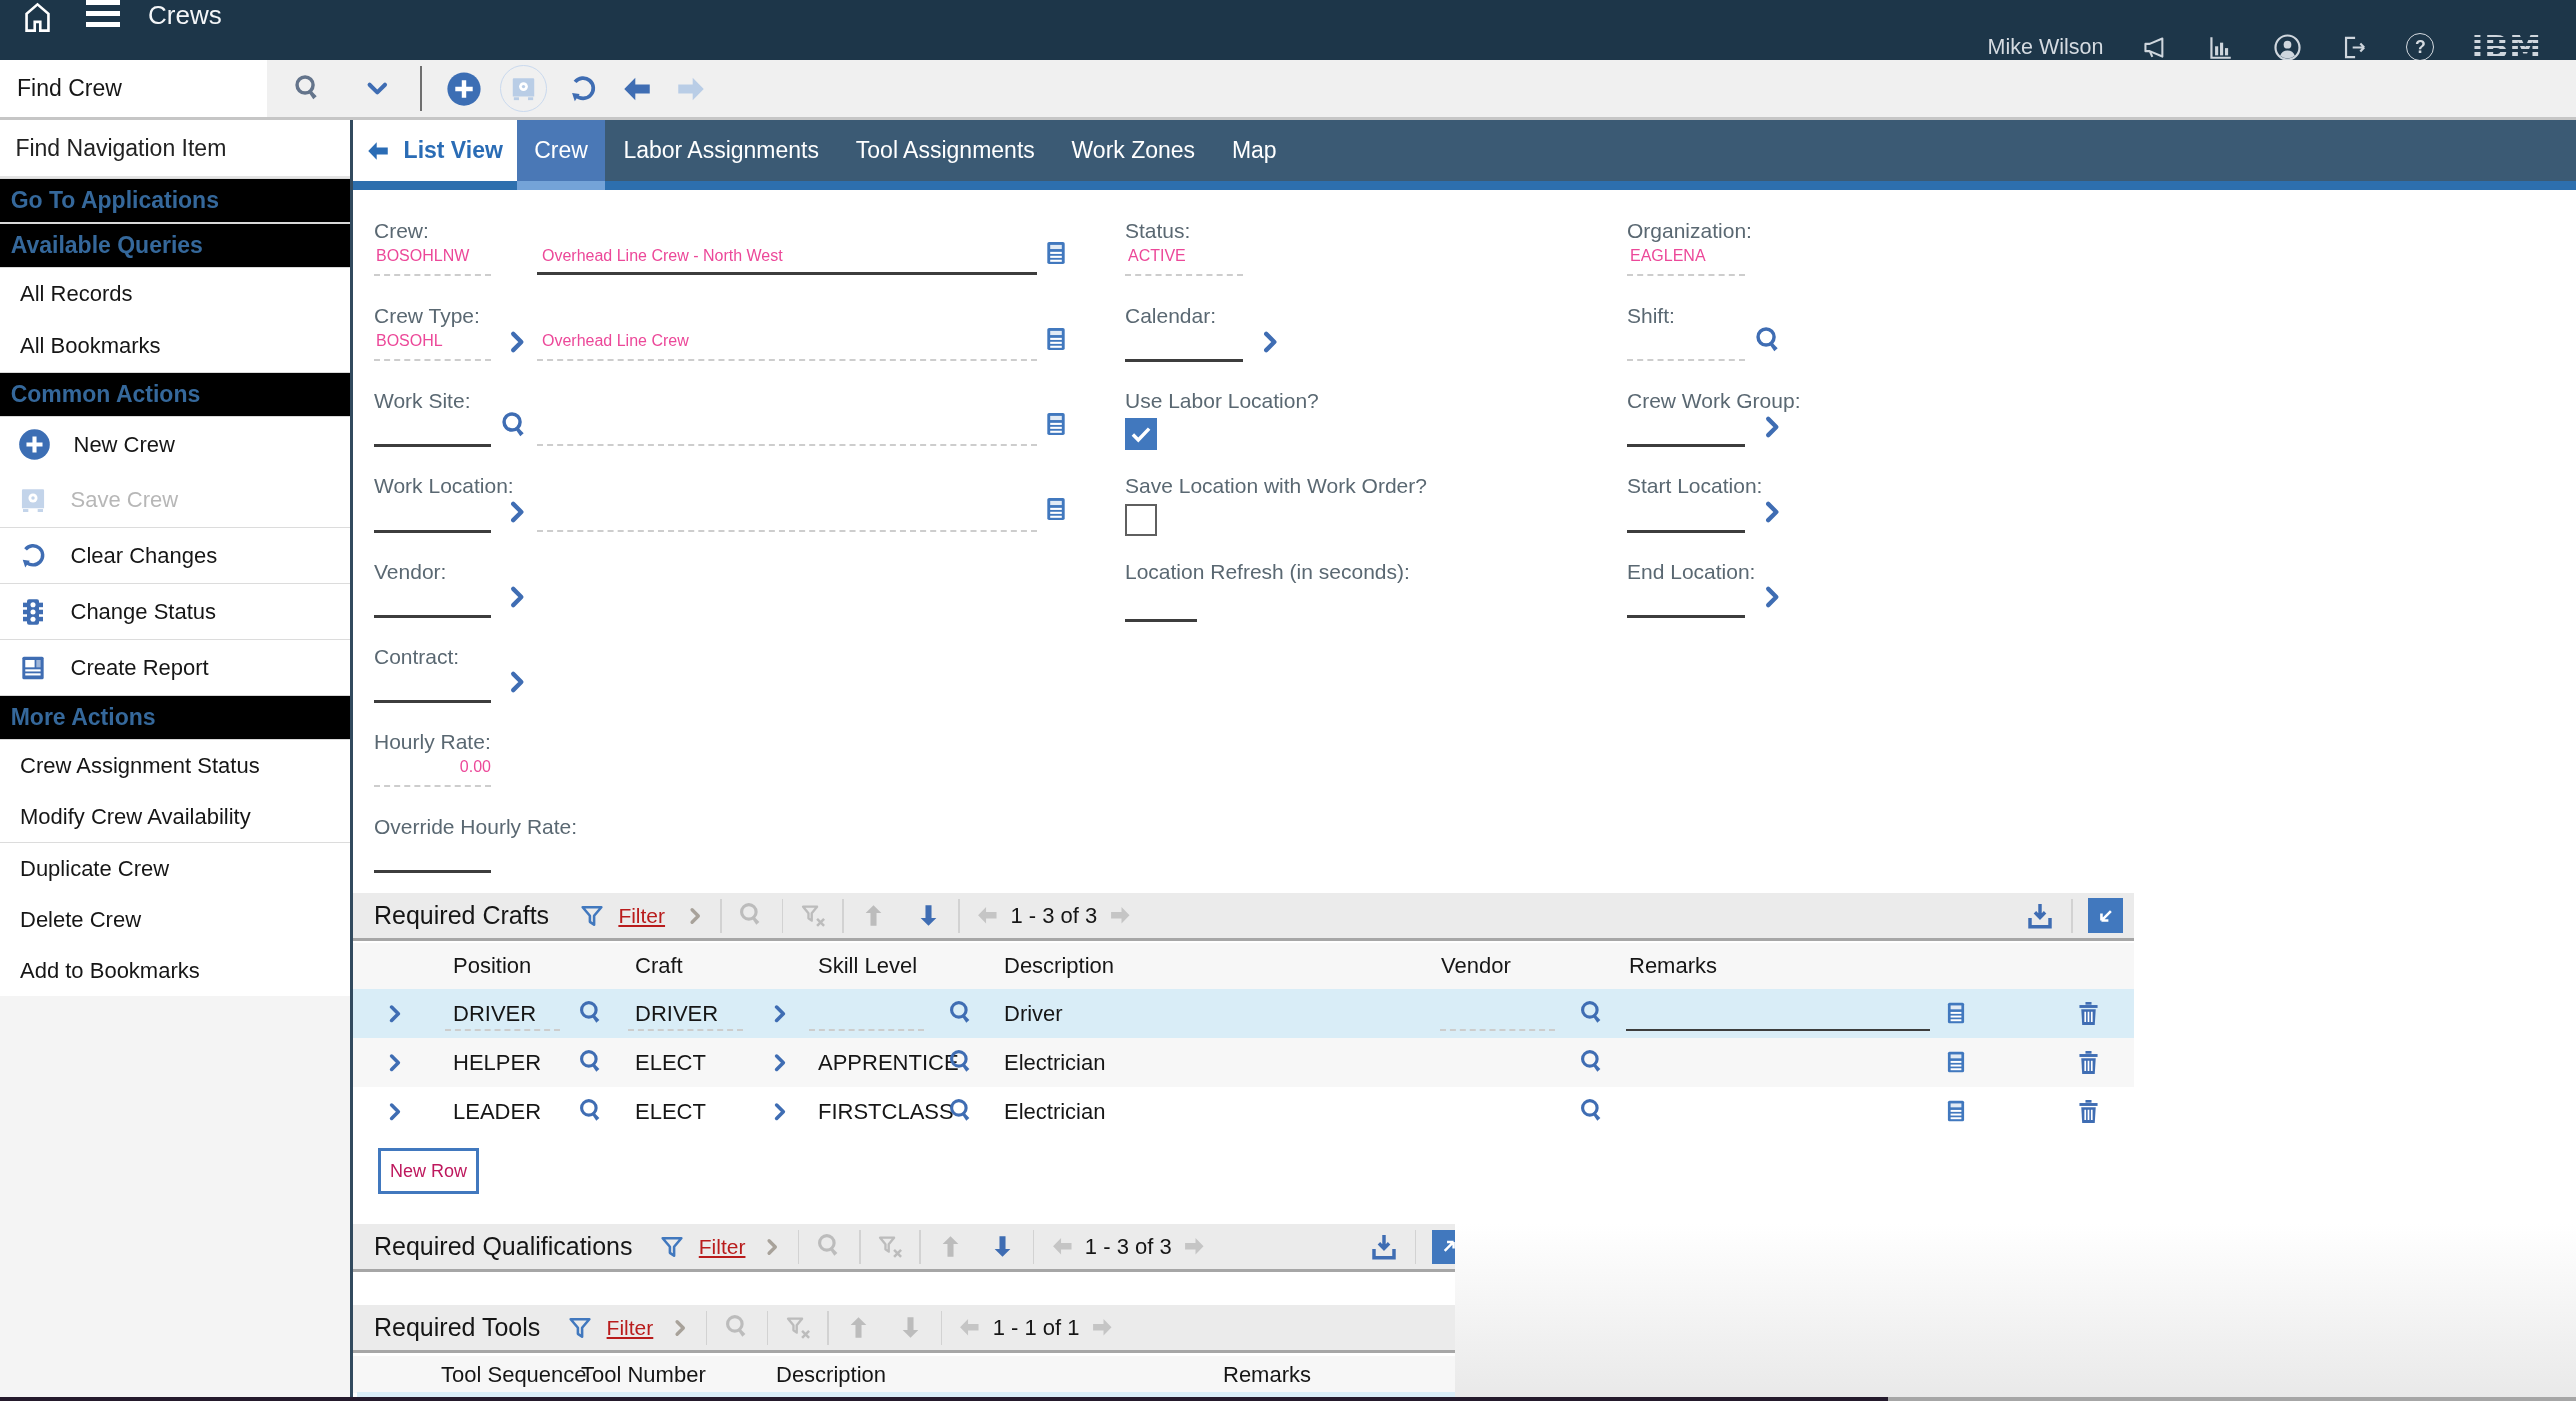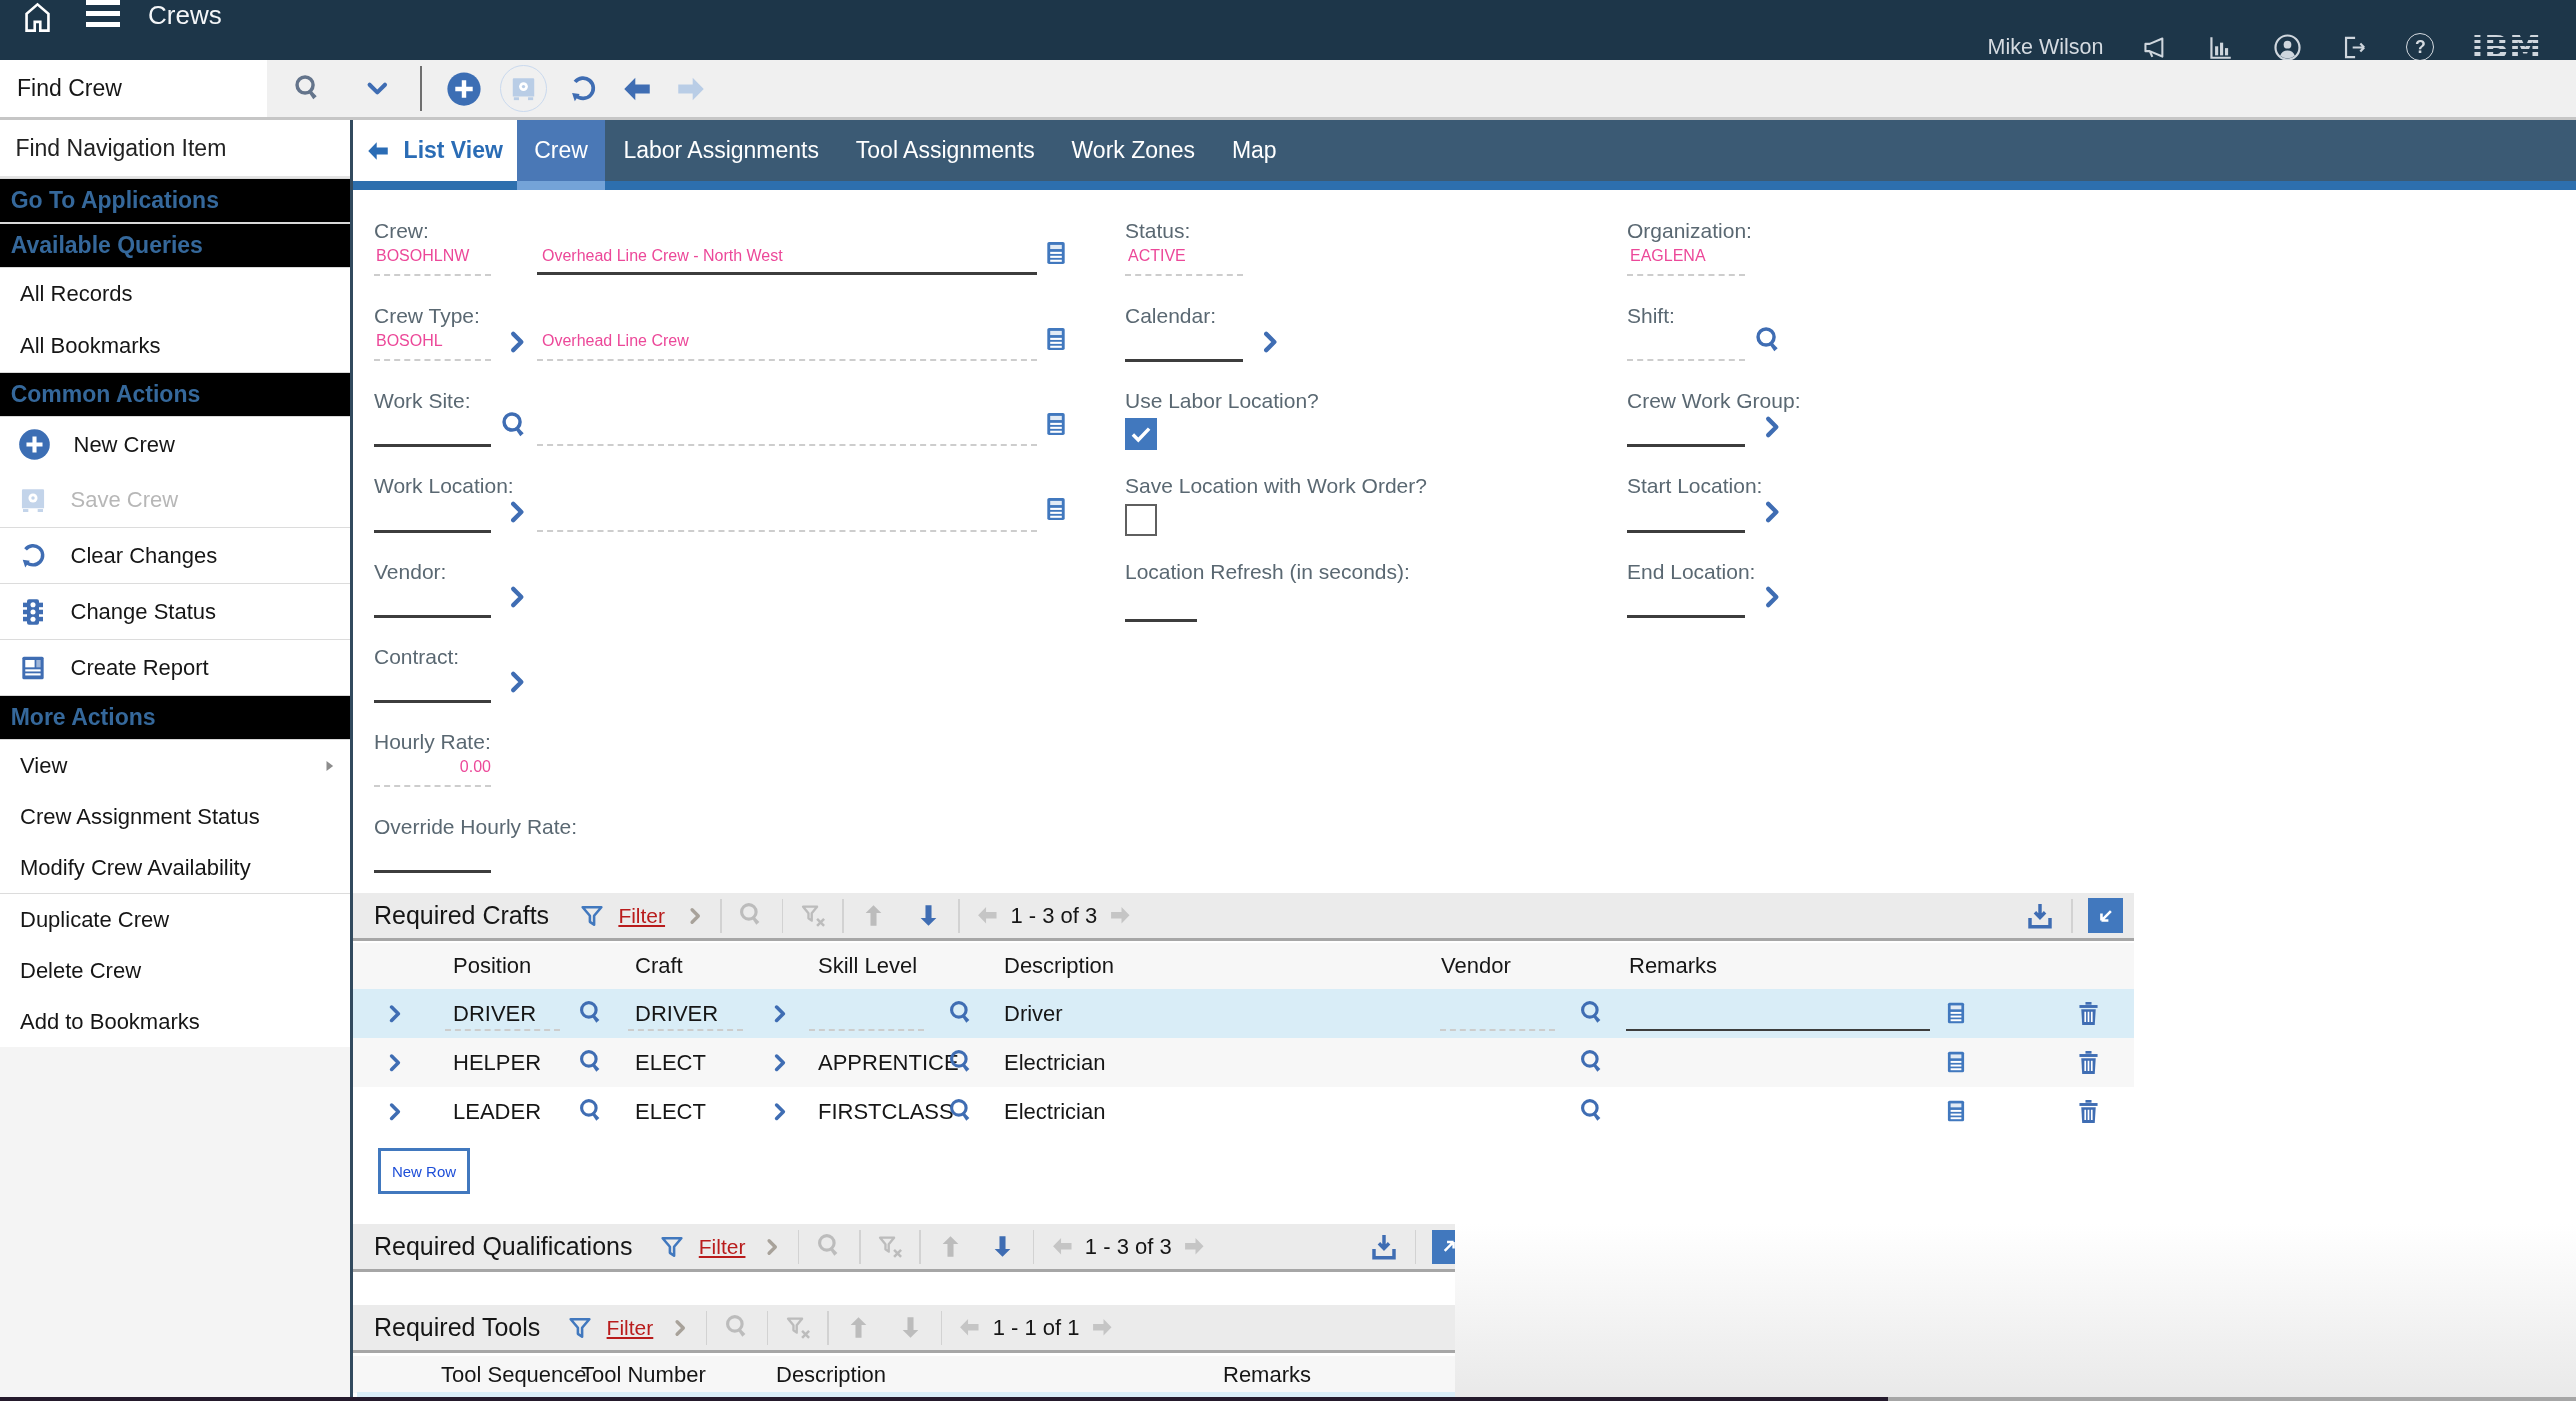--- a/index.html
+++ b/index.html
@@ -64,21 +64,21 @@
   .sqbtn{width:35px;height:35px;background:#4178be;display:flex;align-items:center;justify-content:center;flex:none;cursor:pointer;}
 
   .thead{position:absolute;background:#f7f7f7;}
   .thead span{position:absolute;top:0;font-size:22px;color:#161616;line-height:46px;white-space:nowrap;}
   .crow{position:absolute;left:353px;width:1781px;height:49px;}
   .crow .cell{position:absolute;top:0;font-size:22px;color:#161616;line-height:49px;white-space:nowrap;}
   .row-sel{background:#d9edf7;}
   .row-alt{background:#f7f7f7;}
   .row-w{background:#fff;}
 
-  .newrow-btn{position:absolute;left:378px;top:1148px;width:92px;height:46px;background:#fff;border:3.1px solid #4178be;color:#1d4ed8;font-size:15px;display:flex;align-items:center;justify-content:center;box-sizing:border-box;cursor:pointer;font-family:"Liberation Sans",sans-serif;}
+  .newrow-btn{position:absolute;left:378px;top:1148px;width:101px;height:46px;background:#fff;border:3.1px solid #4178be;color:#be185d;font-size:18px;display:flex;align-items:center;justify-content:center;box-sizing:border-box;cursor:pointer;font-family:"Liberation Sans",sans-serif;}
 
   .grad{position:absolute;background:linear-gradient(#ffffff, #e9e9e9);}
   .bstrip-d{position:absolute;bottom:0;left:0;width:1888px;height:4.6px;background:#241a2c;}
   .bstrip-g{position:absolute;bottom:0;left:1888px;right:0;height:4.6px;background:#a6a6a6;}
 </style>
 </head>
 <body>
 
 <svg width="0" height="0" style="position:absolute">
 <defs>
@@ -311,26 +311,20 @@
     <div class="sact">
       <svg class="ic" width="32" height="32" style="color:#3f6db3" viewBox="0 0 42 42">
           <use href="#i-report"></use>
         </svg>
       <span>Create Report</span>
     </div>
     <div class="sband">
         <span>More Actions</span>
       </div>
     <div class="smore">
-      <span>View</span>
-      <svg class="ic" width="20" height="20" style="color:#8d8d8d;margin-left:auto" viewBox="0 0 26 26">
-          <use href="#i-tri"></use>
-        </svg>
-    </div>
-    <div class="smore">
         <span>Crew Assignment Status</span>
       </div>
     <div class="smore">
         <span>Modify Crew Availability</span>
       </div>
     <div class="sdivider"></div>
     <div class="smore">
         <span>Duplicate Crew</span>
       </div>
     <div class="smore">

